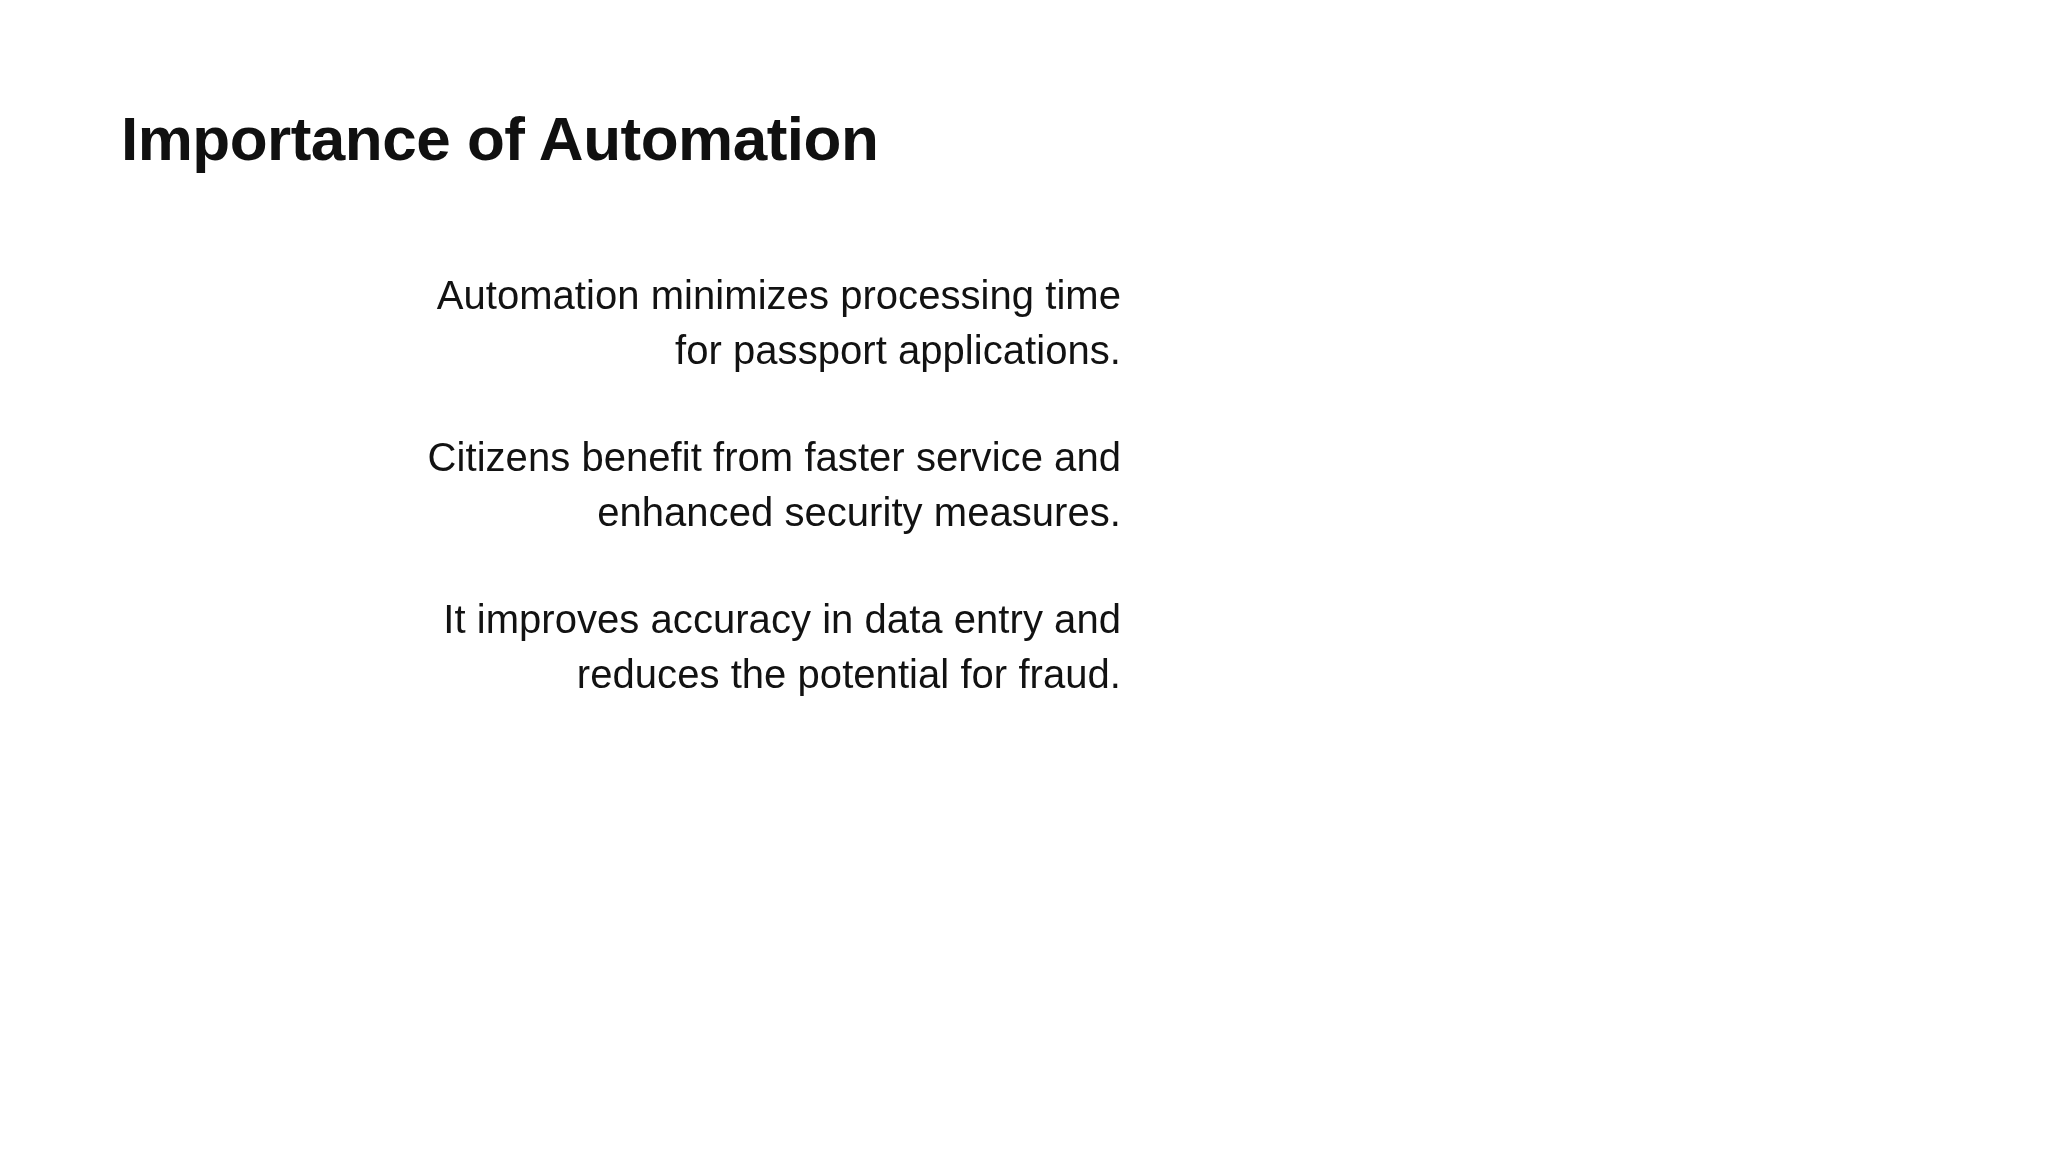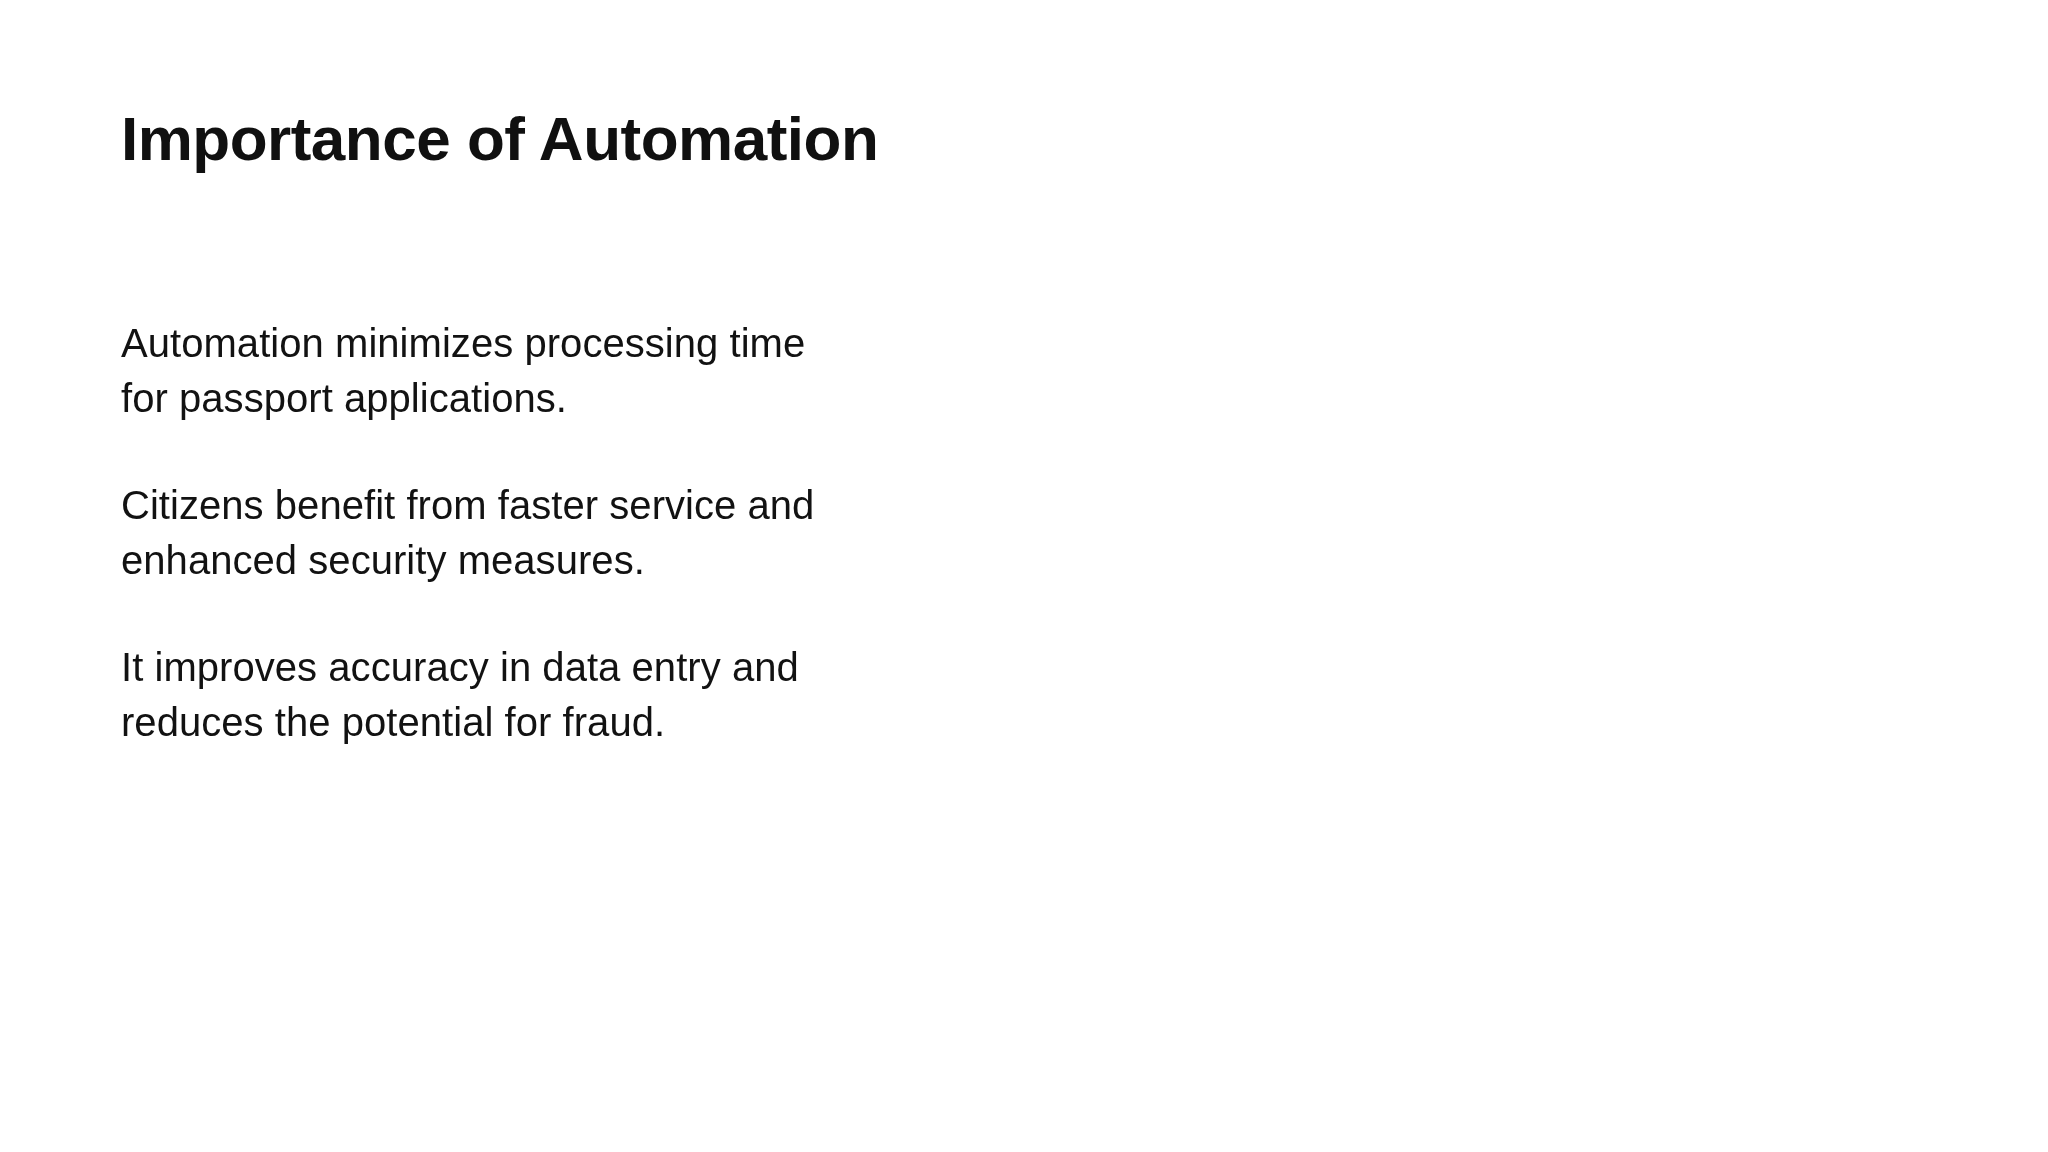--- a/index.html
+++ b/index.html
@@ -16,20 +16,21 @@
     font-family: "Liberation Sans", sans-serif;
     -webkit-font-smoothing: antialiased;
   }
 
   .slide {
     position: relative;
     width: 2048px;
     height: 1152px;
     background: #ffffff;
     box-sizing: border-box;
+    text-align: right;
   }
 
   .slide-content {
     position: absolute;
     left: 121px;
     top: 0;
     width: 1100px;
   }
 
   .slide-title {
@@ -45,21 +46,20 @@
     letter-spacing: -0.5px;
     color: #101010;
     white-space: nowrap;
   }
 
   .body-block {
     position: absolute;
     left: 0;
     top: 268px;
     width: 1000px;
-    margin-top: 48px;
   }
 
   .body-paragraph {
     margin: 0 0 52px 0;
     padding: 0;
     font-family: "Liberation Sans", sans-serif;
     font-size: 40px;
     font-weight: 400;
     line-height: 55px;
     color: #121212;

